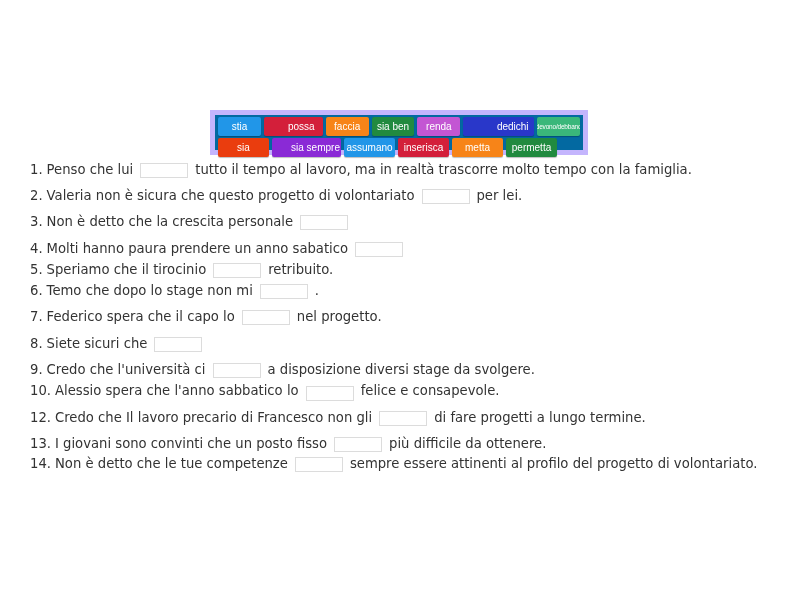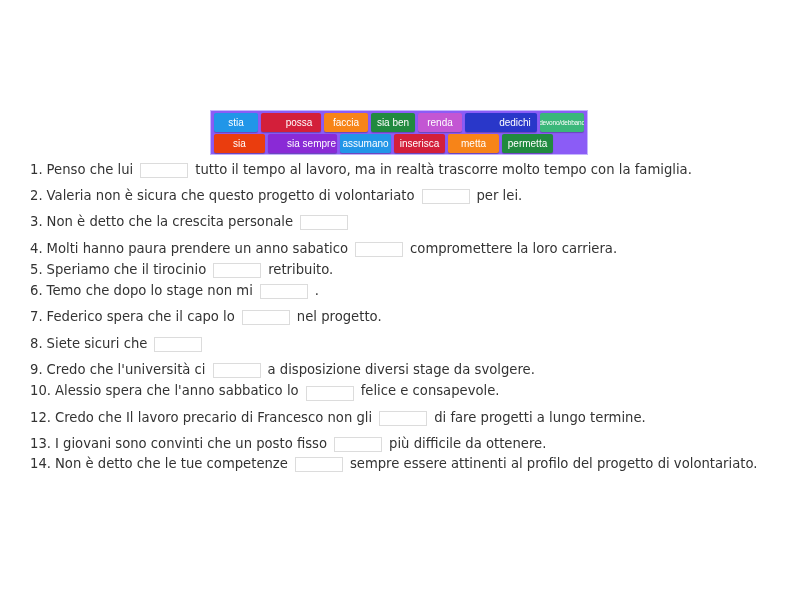--- a/index.html
+++ b/index.html
@@ -2,21 +2,21 @@
 <html><head>
 <meta charset="utf-8">
 <style>
   html, body { margin: 0; padding: 0; }
   body {
     width: 800px; height: 600px; background: #ffffff; position: relative; overflow: hidden;
     font-family: "DejaVu Sans", "Liberation Sans", sans-serif; color: #333333;
   }
   .bank {
     position: absolute; left: 210px; top: 110px; width: 378px; height: 45px;
-    border: 1px solid #c4b5fd; background: #8b5cf6; box-sizing: border-box;
+    border: 5px solid #c4b5fd; background: #0369a1; box-sizing: border-box;
     padding: 2px 3px;
   }
   .bank-row { display: flex; gap: 3px; margin-bottom: 2px; height: 19px; }
   .tile {
     width: 51px; height: 19px; border-radius: 2px; color: #fff;
     font-family: "Liberation Sans", sans-serif; font-size: 10px;
     display: flex; align-items: center; justify-content: center;
     white-space: nowrap; overflow: hidden; cursor: grab;
     box-shadow: 0 1px 1px rgba(0,0,0,0.25);
   }
@@ -69,21 +69,20 @@
     </div>
     <div class="sentence" style="top: 212px;">
       <span style="margin-right: 4px;">3.</span>
       <span>Non è detto che la crescita personale</span>
       <span class="blank"></span>
     </div>
     <div class="sentence" style="top: 239px;">
       <span style="margin-right: 4px;">4.</span>
       <span>Molti hanno paura prendere un anno sabatico</span>
       <span class="blank"></span>
-      <span>compromettere la loro carriera.</span>
     </div>
     <div class="sentence" style="top: 260px;">
       <span style="margin-right: 4px;">5.</span>
       <span>Speriamo che il tirocinio</span>
       <span class="blank"></span>
       <span>retribuito.</span>
     </div>
     <div class="sentence" style="top: 281px;">
       <span style="margin-right: 4px;">6.</span>
       <span>Temo che dopo lo stage non mi</span>

